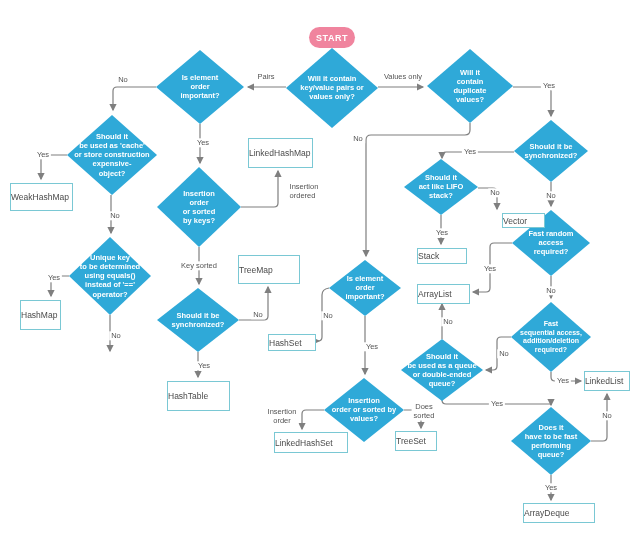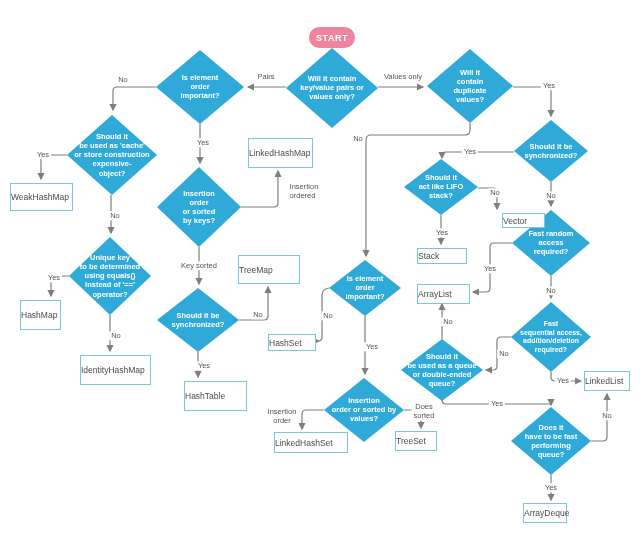--- a/index.html
+++ b/index.html
@@ -213,50 +213,47 @@
 performing
 queue?</div>
   </div>
 
   <div class="rbox" style="left:10px;top:183px;width:63px;height:28px">
       <span>WeakHashMap</span>
     </div>
   <div class="rbox" style="left:20px;top:300px;width:41px;height:30px">
       <span>HashMap</span>
     </div>
-  <div class="rbox" style="left:80px;top:355px;width:71px;height:30px">
-      <span>IdentityHashMap</span>
-    </div>
   <div class="rbox" style="left:248px;top:138px;width:65px;height:30px">
       <span>LinkedHashMap</span>
     </div>
   <div class="rbox" style="left:238px;top:255px;width:62px;height:29px">
       <span>TreeMap</span>
     </div>
   <div class="rbox" style="left:268px;top:334px;width:48px;height:17px">
       <span>HashSet</span>
     </div>
-  <div class="rbox" style="left:184px;top:381px;width:63px;height:30px">
+  <div class="rbox" style="left:167px;top:381px;width:63px;height:30px">
       <span>HashTable</span>
     </div>
   <div class="rbox" style="left:502px;top:213px;width:43px;height:15px">
       <span>Vector</span>
     </div>
   <div class="rbox" style="left:417px;top:248px;width:50px;height:16px">
       <span>Stack</span>
     </div>
   <div class="rbox" style="left:417px;top:284px;width:53px;height:20px">
       <span>ArrayList</span>
     </div>
   <div class="rbox" style="left:274px;top:432px;width:74px;height:21px">
       <span>LinkedHashSet</span>
     </div>
   <div class="rbox" style="left:395px;top:431px;width:42px;height:20px">
       <span>TreeSet</span>
     </div>
   <div class="rbox" style="left:584px;top:371px;width:46px;height:20px">
       <span>LinkedList</span>
     </div>
-  <div class="rbox" style="left:523px;top:503px;width:44px;height:20px">
+  <div class="rbox" style="left:523px;top:503px;width:72px;height:20px">
       <span>ArrayDeque</span>
     </div>
 
 </div>
 
 </body></html>

